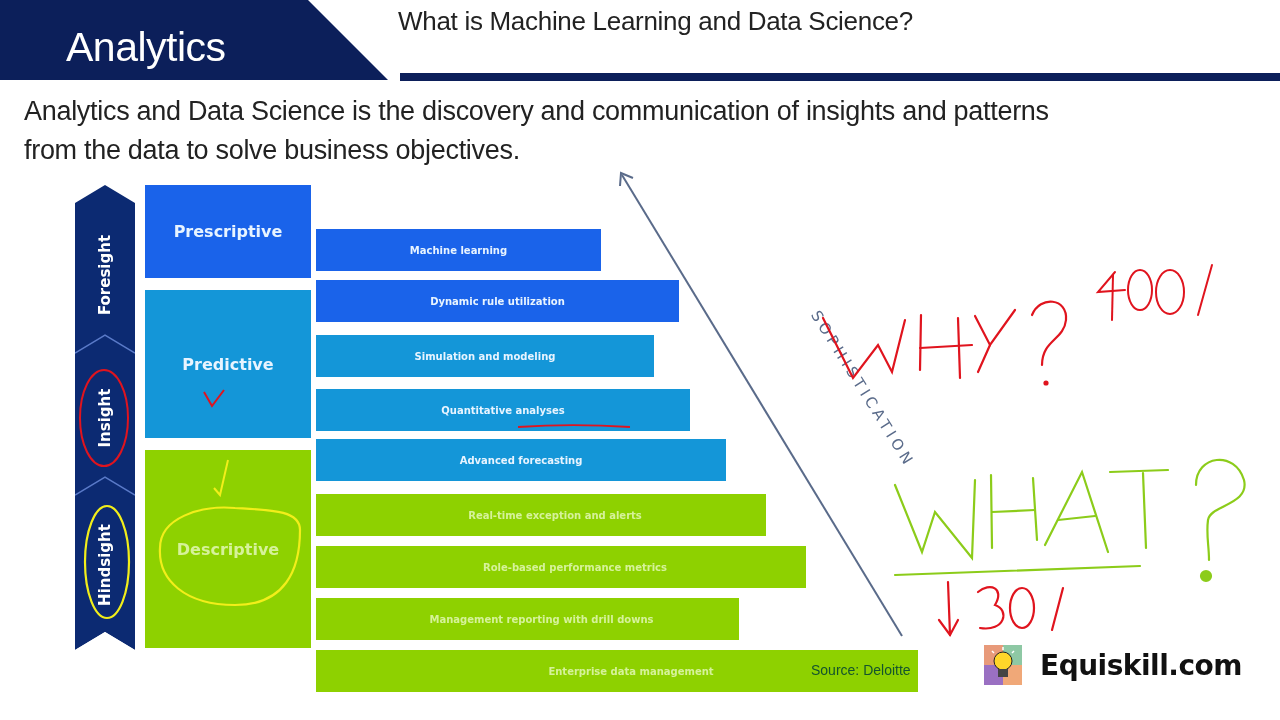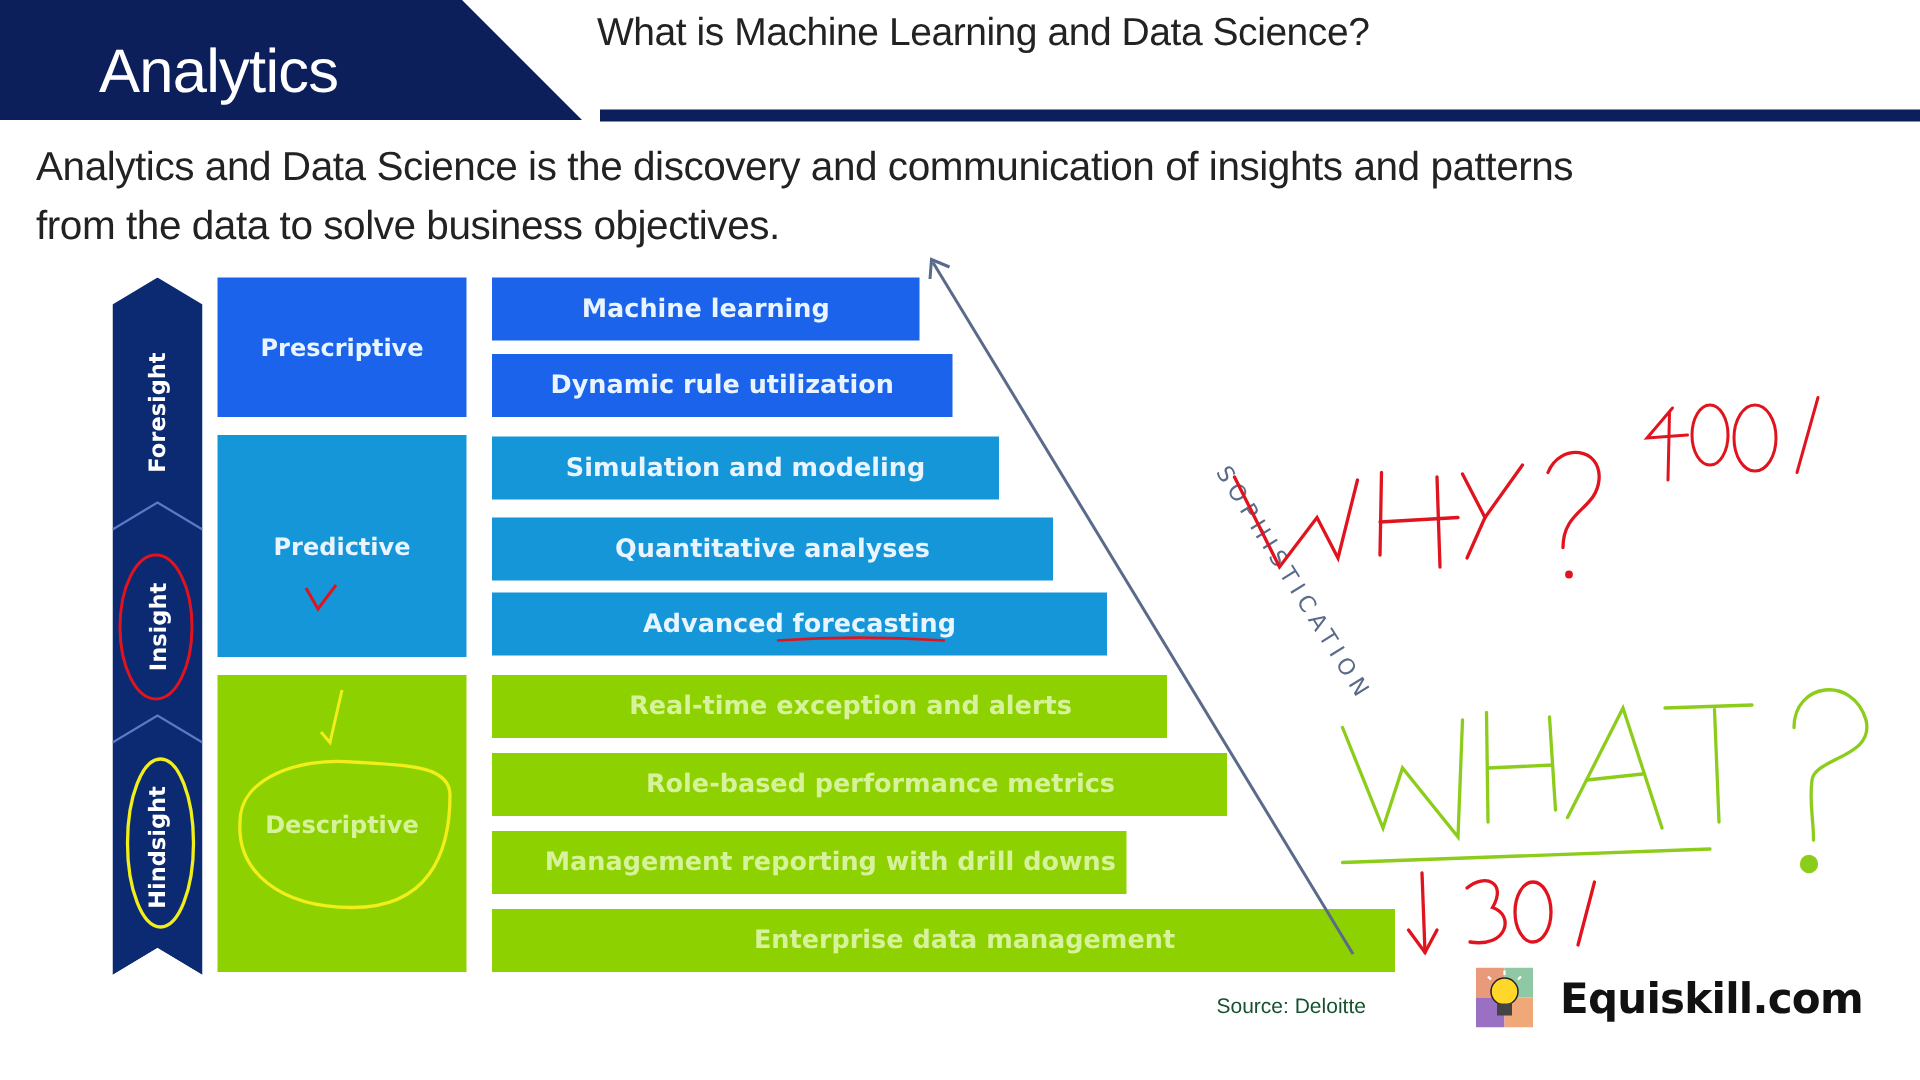--- a/index.html
+++ b/index.html
@@ -12,21 +12,21 @@
   .slide-title { position: absolute; left: 398px; top: 6px; font-family: "Liberation Sans", sans-serif; font-size: 26px; color: #222222; letter-spacing: -0.3px; white-space: nowrap; }
   .title-rule { position: absolute; left: 400px; top: 73px; width: 880px; height: 8px; background: #0c1f5a; }
 
   .intro { position: absolute; left: 24px; top: 92px; width: 1080px; font-family: "Liberation Sans", sans-serif; font-size: 27px; line-height: 39px; color: #222222; letter-spacing: -0.3px; }
 
   .chevron-col { position: absolute; left: 75px; top: 185px; width: 60px; height: 465px; }
   .chevron-label { position: absolute; left: 0; width: 60px; color: #ffffff; font-weight: bold; font-size: 15px; font-family: "DejaVu Sans", sans-serif; display: flex; align-items: center; justify-content: center; }
   .chevron-label span { transform: rotate(-90deg); white-space: nowrap; display: inline-block; }
 
   .cat-box { position: absolute; left: 145px; width: 166px; display: flex; align-items: center; justify-content: center; color: #e8f4ff; font-weight: bold; font-size: 16px; }
-  .bar { position: absolute; left: 328px; height: 42px; display: flex; align-items: center; justify-content: center; color: #e8f4ff; font-weight: bold; font-size: 17px; white-space: nowrap; }
+  .bar { position: absolute; left: 316px; height: 42px; display: flex; align-items: center; justify-content: center; color: #e8f4ff; font-weight: bold; font-size: 10px; white-space: nowrap; margin-top: 44px; }
   .cat-prescriptive { background: #1a63ea; }
   .cat-predictive { background: #1496d8; }
   .cat-descriptive { background: #8ed100; color: #d6f29a; }
   .bar.green { color: #d6f29a; padding-left: 28px; }
 
   .sophistication { position: absolute; left: 772px; top: 380px; transform: rotate(58deg); transform-origin: center; font-size: 15px; letter-spacing: 4px; color: #5a6b8a; white-space: nowrap; }
 
   .source-note { position: absolute; left: 811px; top: 662px; font-family: "Liberation Sans", sans-serif; font-size: 14px; color: #14532d; }
 
   .brand { position: absolute; left: 984px; top: 645px; display: flex; align-items: center; gap: 18px; }
@@ -65,21 +65,21 @@
   <div class="chevron-label" style="top:305px;height:150px">
       <span>Hindsight</span>
     </div>
 </div>
 
 <div class="cat-box cat-prescriptive" style="top:185px;height:93px">Prescriptive</div>
 <div class="cat-box cat-predictive" style="top:290px;height:148px">Predictive</div>
 <div class="cat-box cat-descriptive" style="top:450px;height:198px">Descriptive</div>
 
 <div class="bar cat-prescriptive" style="top:185px;width:285px">Machine learning</div>
-<div class="bar cat-prescriptive" style="top:236px;width:307px">Dynamic rule utilization</div>
+<div class="bar cat-prescriptive" style="top:236px;width:363px">Dynamic rule utilization</div>
 <div class="bar cat-predictive" style="top:291px;width:338px">Simulation and modeling</div>
 <div class="bar cat-predictive" style="top:345px;width:374px">Quantitative analyses</div>
 <div class="bar cat-predictive" style="top:395px;width:410px">Advanced forecasting</div>
 <div class="bar cat-descriptive green" style="top:450px;width:450px">Real-time exception and alerts</div>
 <div class="bar cat-descriptive green" style="top:502px;width:490px">Role-based performance metrics</div>
 <div class="bar cat-descriptive green" style="top:554px;width:423px">Management reporting with drill downs</div>
 <div class="bar cat-descriptive green" style="top:606px;width:602px">Enterprise data management</div>
 
 <svg class="annotations">
   <line x1="902" y1="636" x2="622" y2="175" stroke="#5a6b8a" stroke-width="2"></line>

